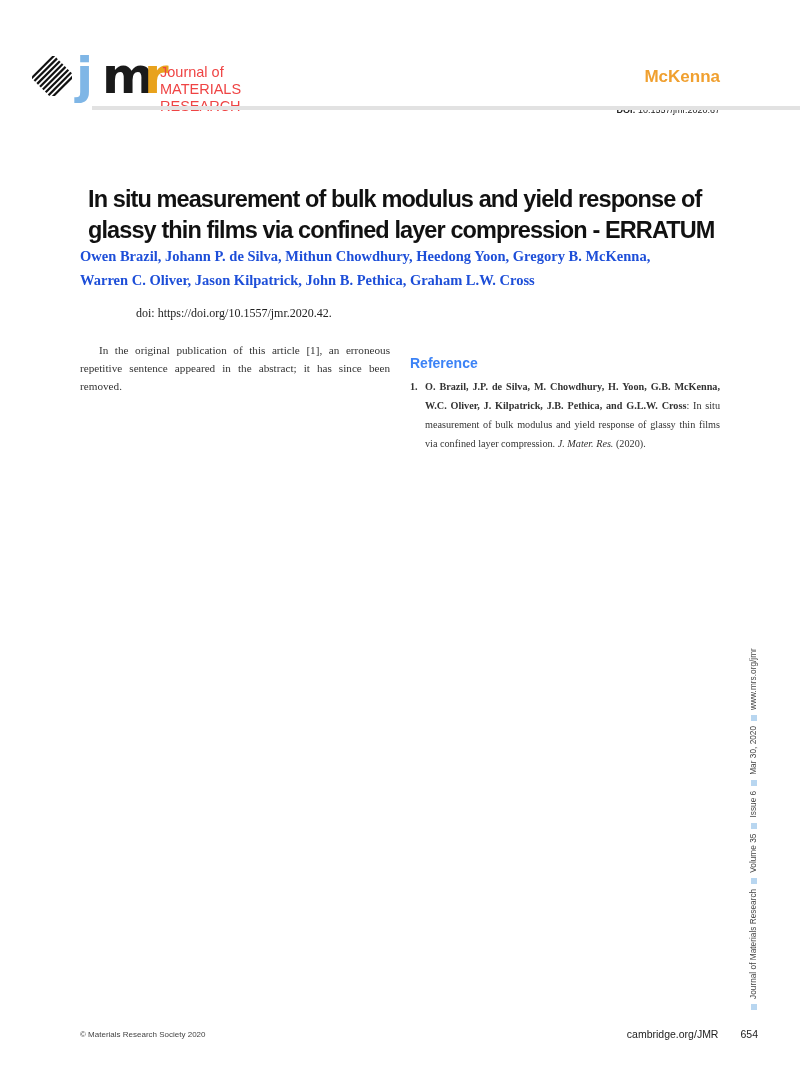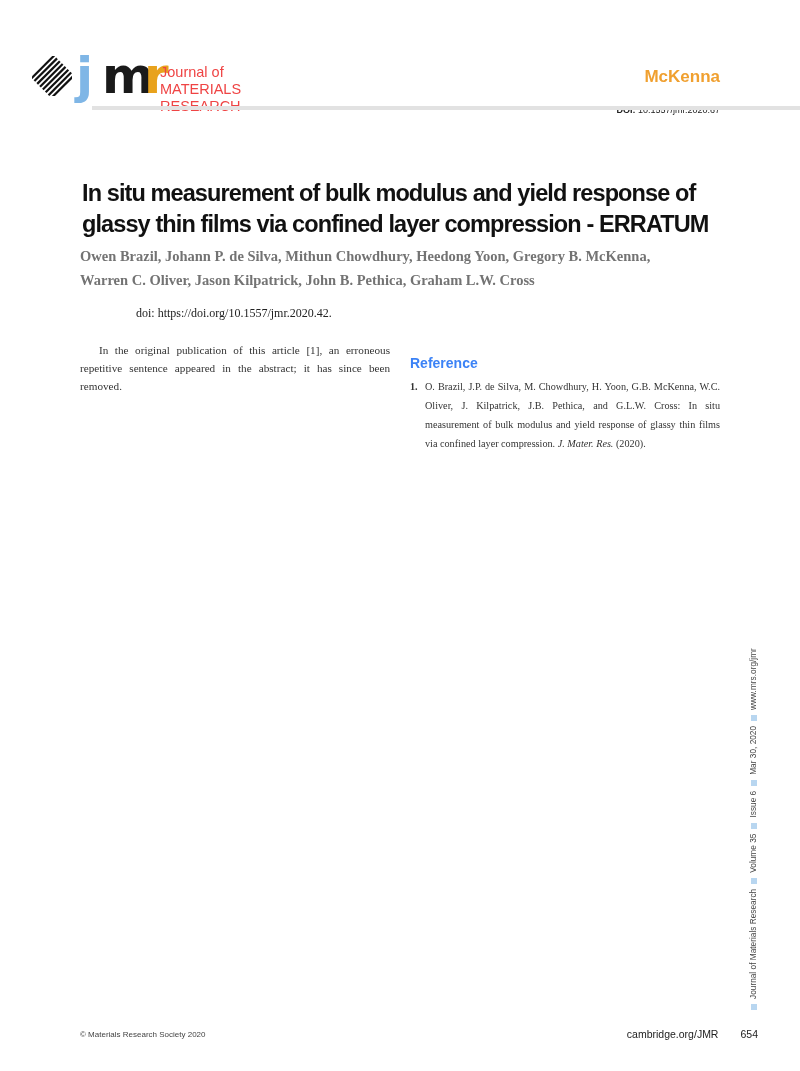--- a/index.html
+++ b/index.html
@@ -13,33 +13,33 @@
   .logo-text { position: absolute; left: 128px; top: 12px; font-family: "Liberation Sans", sans-serif; font-size: 14.5px; line-height: 17px; color: #ef4444; }
 
   .header-right { position: absolute; right: 80px; top: 67px; text-align: right; }
   .erratum { font-family: "Liberation Sans", sans-serif; font-weight: bold; font-size: 17px; color: #f0a030; line-height: 20px; }
   .doi-header { font-family: "Liberation Sans", sans-serif; font-size: 9px; color: #222; margin-top: 18px; }
   .doi-header b { font-weight: bold; }
 
   .divider { position: absolute; left: 92px; right: 0; top: 106px; height: 4px; background: #e2e2e2; }
 
   .title { position: absolute; left: 80px; top: 176px; width: 660px; font-family: "Liberation Sans", sans-serif; font-weight: bold; font-size: 23.5px; line-height: 31px; color: #111; letter-spacing: -0.9px; }
-  .authors { position: absolute; left: 80px; top: 244px; width: 650px; font-family: "Liberation Serif", serif; font-weight: bold; font-size: 14.5px; line-height: 24px; color: #737373; }
+  .authors { position: absolute; left: 80px; top: 244px; width: 650px; font-family: "Liberation Serif", serif; font-weight: bold; font-size: 14.5px; line-height: 24px; color: #1d4ed8; }
 
   .doi-line { position: absolute; left: 136px; top: 306px; font-family: "Liberation Serif", serif; font-size: 12px; color: #222; }
 
   .col-left { position: absolute; left: 80px; top: 341px; width: 310px; font-size: 11.2px; line-height: 18px; text-align: justify; color: #333; }
   .col-left p { margin: 0; text-indent: 19px; }
 
   .col-right { position: absolute; left: 410px; top: 355px; width: 310px; }
   .ref-heading { font-family: "Liberation Sans", sans-serif; font-weight: bold; font-size: 14px; color: #3b82f6; margin-bottom: 6px; }
   .ref-item { display: flex; font-size: 10.2px; line-height: 19px; color: #333; }
   .ref-num { font-weight: bold; width: 15px; flex-shrink: 0; }
   .ref-text { flex: 1; text-align: justify; }
-  .ref-text b { font-weight: normal; }
+  .ref-text b { font-weight: bold; }
 
   .side-text { position: absolute; left: 748px; top: 1010px; transform-origin: 0 0; transform: rotate(-90deg); white-space: nowrap; font-family: "Liberation Sans", sans-serif; font-size: 8.3px; color: #444; }
   .side-text .sq { display: inline-block; width: 6px; height: 6px; background: #b8d6f0; margin: 0 5px; vertical-align: middle; }
   .side-text .sq.first { margin-left: 0; }
 
   .footer-left { position: absolute; left: 80px; top: 1030px; font-family: "Liberation Sans", sans-serif; font-size: 8px; color: #444; }
   .footer-right { position: absolute; right: 42px; top: 1028px; font-family: "Liberation Sans", sans-serif; font-size: 10.5px; color: #222; }
   .footer-right .page { margin-left: 22px; }
 </style>
 </head>
@@ -70,21 +70,21 @@
 <div class="header-right">
   <div class="erratum">McKenna</div>
   <div class="doi-header">
     <b>DOI:</b>
     <span>10.1557/jmr.2020.67</span>
   </div>
 </div>
 
 <div class="divider"></div>
 
-<h1 class="title" style="margin:2px;">
+<h1 class="title" style="margin:8px;">
   <div>In situ measurement of bulk modulus and yield response of</div>
   <div>glassy thin films via confined layer compression - ERRATUM</div>
 </h1>
 
 <div class="authors">
   <div>Owen Brazil, Johann P. de Silva, Mithun Chowdhury, Heedong Yoon, Gregory B. McKenna,</div>
   <div>Warren C. Oliver, Jason Kilpatrick, John B. Pethica, Graham L.W. Cross</div>
 </div>
 
 <div class="doi-line">doi: https://doi.org/10.1557/jmr.2020.42.</div>

